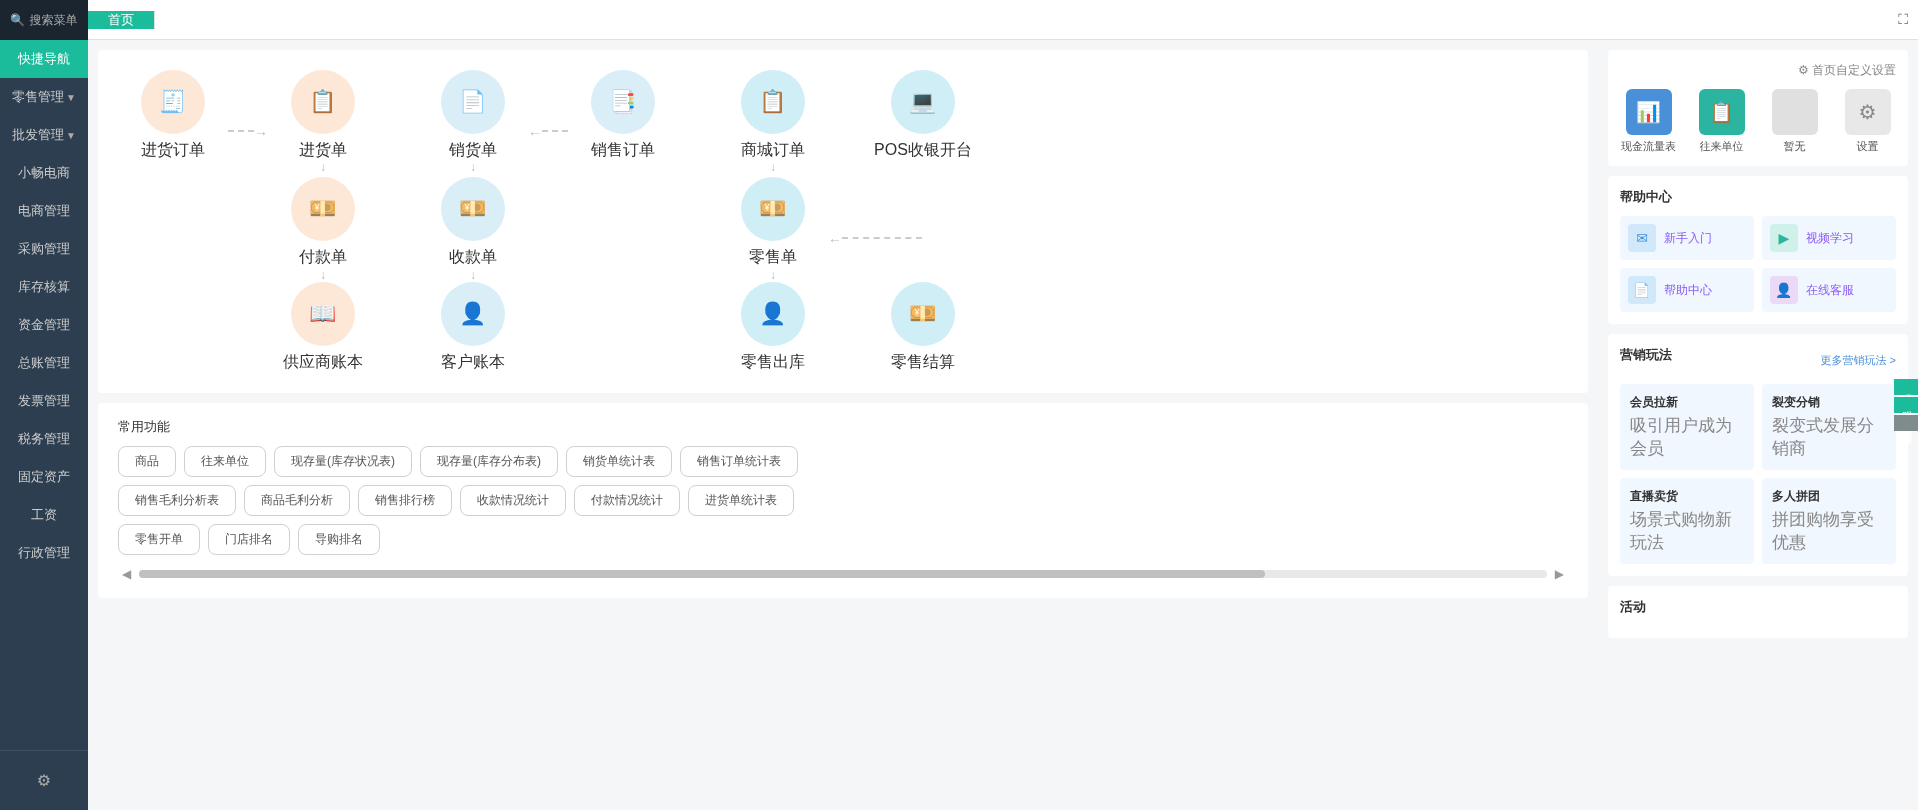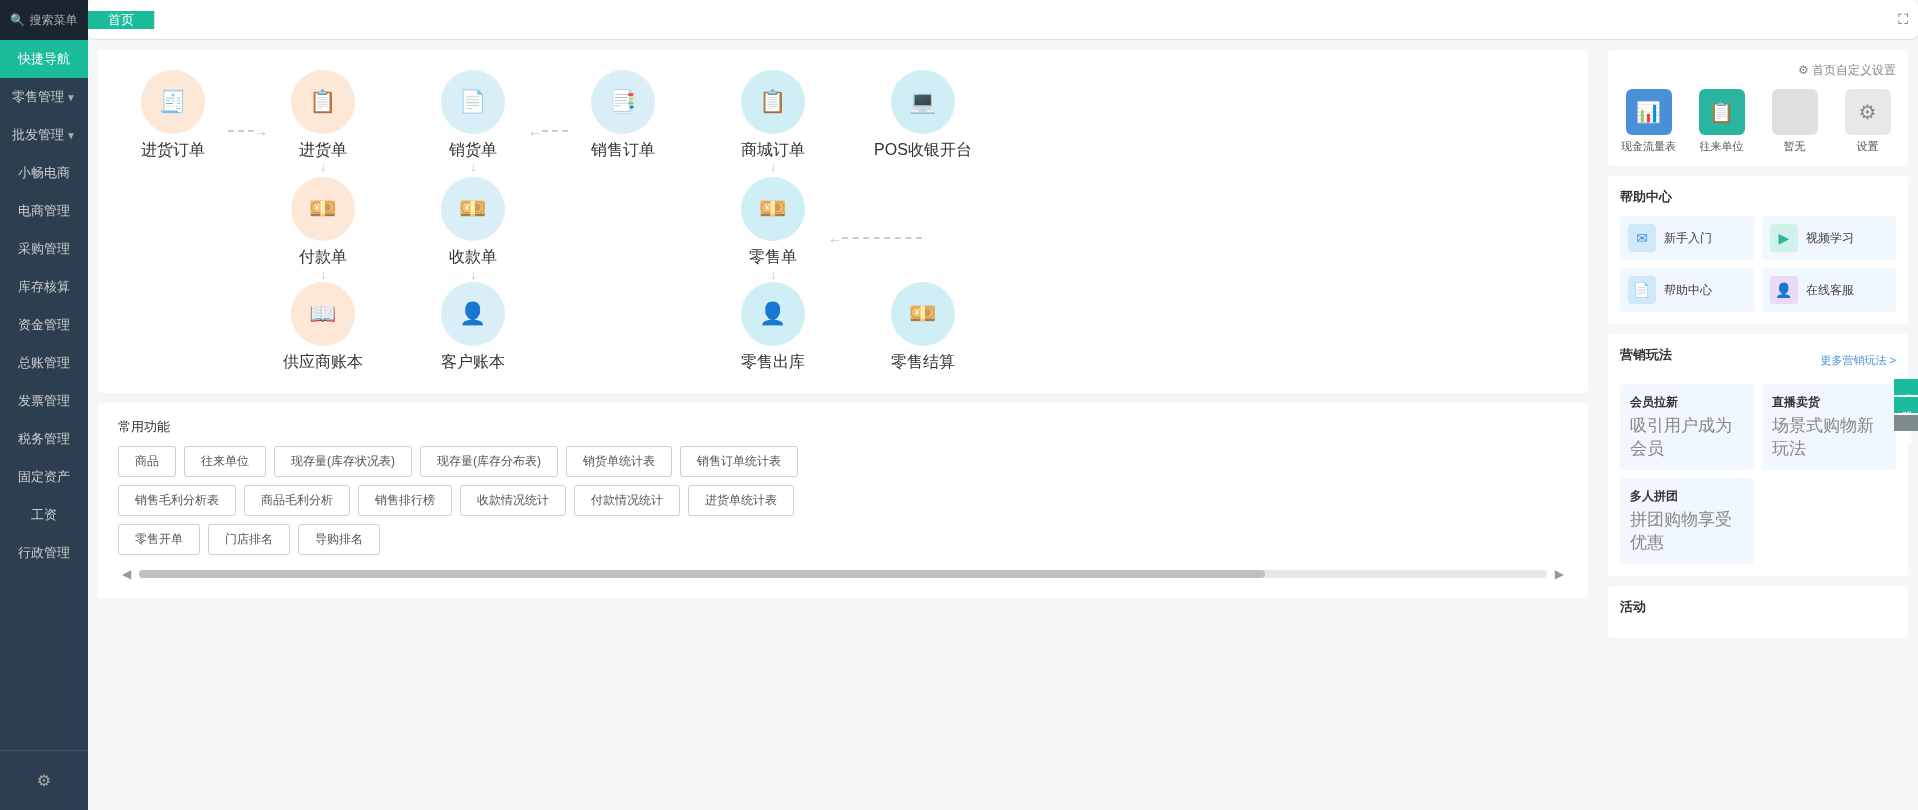--- a/index.html
+++ b/index.html
@@ -69,21 +69,20 @@
     }
 
     
     .tab-bar {
       background: #fff;
       display: flex;
       align-items: center;
       height: 40px;
       border-bottom: 1px solid #e0e0e0;
       flex-shrink: 0;
-      border-radius: 7px;
     }
     .tab {
       padding: 0 20px;
       height: 100%;
       display: flex;
       align-items: center;
       cursor: pointer;
       font-size: 13px;
       border-right: 1px solid #e0e0e0;
     }
@@ -159,21 +158,21 @@
       gap: 8px;
       margin-bottom: 8px;
     }
     .func-btn {
       border: 1px solid #d0d0d0;
       background: #fff;
       padding: 6px 16px;
       font-size: 12px;
       color: #555;
       cursor: pointer;
-      border-radius: 3px;
+      border-radius: 8px;
       white-space: nowrap;
     }
 
     .scrollbar-area {
       display: flex;
       align-items: center;
       margin-top: 10px;
     }
     .scroll-arrow {
       font-size: 12px;
@@ -286,21 +285,21 @@
       height: 28px;
       border-radius: 4px;
       display: flex;
       align-items: center;
       justify-content: center;
       font-size: 14px;
     }
     .help-icon.blue { background: #d0e8fa; color: #4a90d9; }
     .help-icon.green { background: #d0f0ea; color: #2bb5a0; }
     .help-icon.purple { background: #ead9f7; color: #8e44ad; }
-    .help-text { font-size: 12px; color: #404040; }
+    .help-text { font-size: 12px; color: #8b5cf6; }
 
     
     .marketing-card {
       background: #fff;
       border-radius: 4px;
       padding: 12px;
     }
     .marketing-header {
       display: flex;
       justify-content: space-between;
@@ -696,20 +695,24 @@
         <div class="marketing-header">
           <span class="card-title">营销玩法</span>
           <span class="marketing-more">更多营销玩法 &gt;</span>
         </div>
         <div class="marketing-grid" id="marketing-items-container">
             <div class="marketing-item">
     <div class="marketing-item-title">会员拉新</div>
     <div class="marketing-item-desc">吸引用户成为会员</div>
   </div>
             <div class="marketing-item">
+    <div class="marketing-item-title">裂变分销</div>
+    <div class="marketing-item-desc">裂变式发展分销商</div>
+  </div>
+            <div class="marketing-item">
     <div class="marketing-item-title">直播卖货</div>
     <div class="marketing-item-desc">场景式购物新玩法</div>
   </div>
             <div class="marketing-item">
     <div class="marketing-item-title">多人拼团</div>
     <div class="marketing-item-desc">拼团购物享受优惠</div>
   </div>
           </div>
       </div>
 

